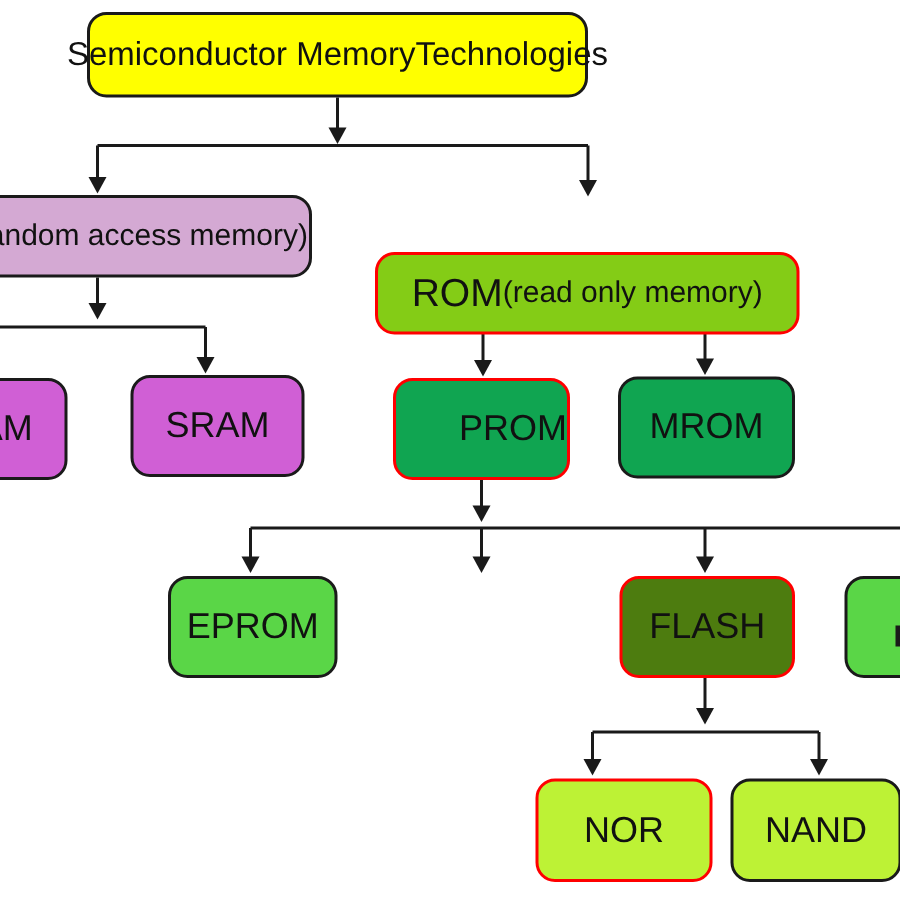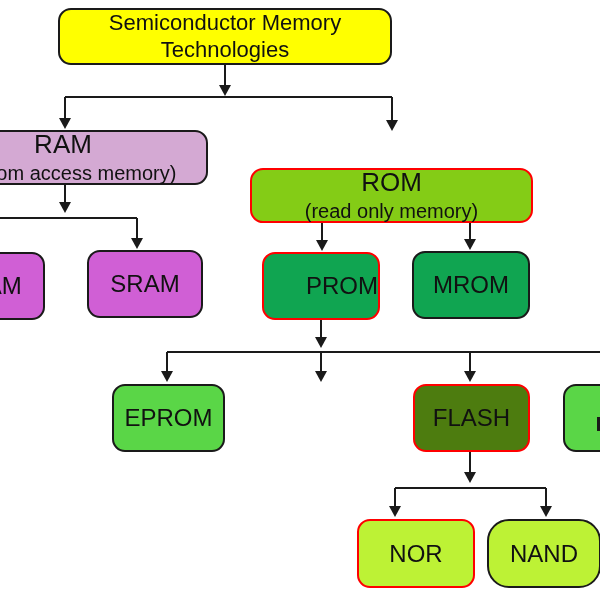--- a/index.html
+++ b/index.html
@@ -20,21 +20,21 @@
     left: 0; top: 0;
     width: 600px; height: 600px;
     pointer-events: none;
   }
   .node {
     position: absolute;
     box-sizing: border-box;
     border: 2.5px solid #1a1a1a;
     border-radius: 13px;
     display: flex;
-    flex-direction: column;
+    flex-direction: row;
     align-items: center;
     justify-content: center;
     text-align: left;
     color: #111111;
     line-height: 1.22;
     white-space: nowrap;
   }
   .node .lbl { font-size: 24px; }
   .node .l1  { font-size: 26px; }
   .node .l2  { font-size: 20px; }
@@ -139,17 +139,17 @@
   <div class="node" style="left: 563px; top: 384px; width: 117px; height: 68px; background-color: rgb(90, 214, 71);">
     <div class="lbl"></div>
   </div>
 
   <div class="frag" style="left:597px; top:417px; width:3px; height:14px;"></div>
 
   <div class="node" style="left: 337px; top: 519px; width: 118px; height: 69px; border-color: rgb(255, 0, 0); background-color: rgb(189, 242, 53); margin-left: 20px;">
     <div class="lbl">NOR</div>
   </div>
 
-  <div class="node" style="left: 487px; top: 519px; width: 114px; height: 69px; background-color: rgb(189, 242, 53); border-radius: 22px;">
+  <div class="node" style="left: 487px; top: 519px; width: 114px; height: 69px; background-color: rgb(189, 242, 53);">
     <div class="lbl">NAND</div>
   </div>
 
 </div>
 
 </body></html>

